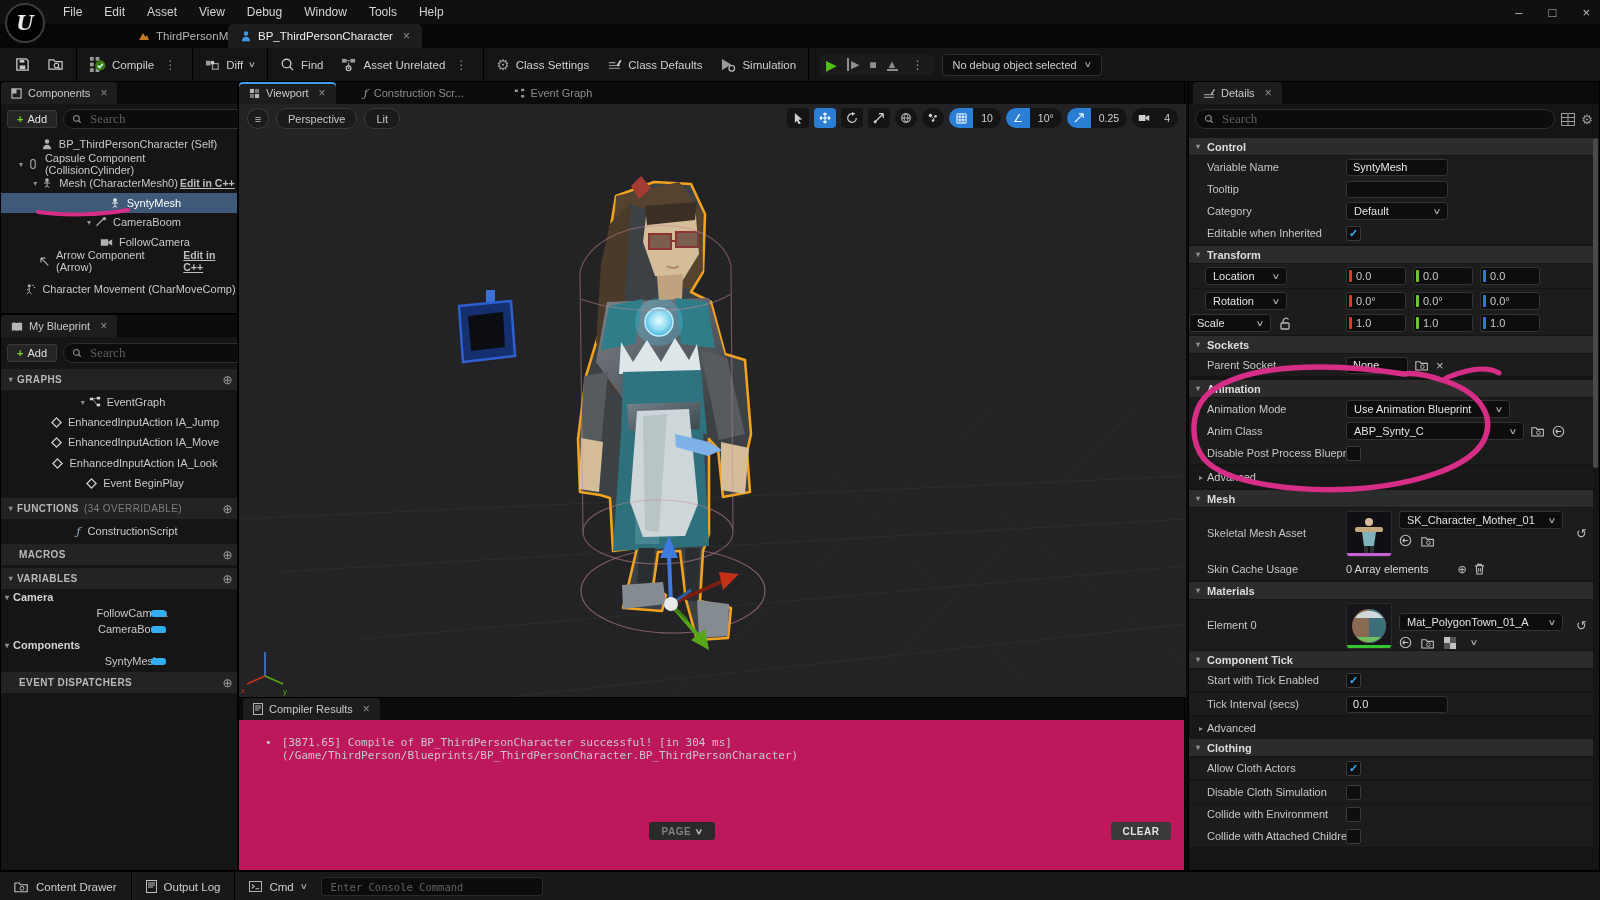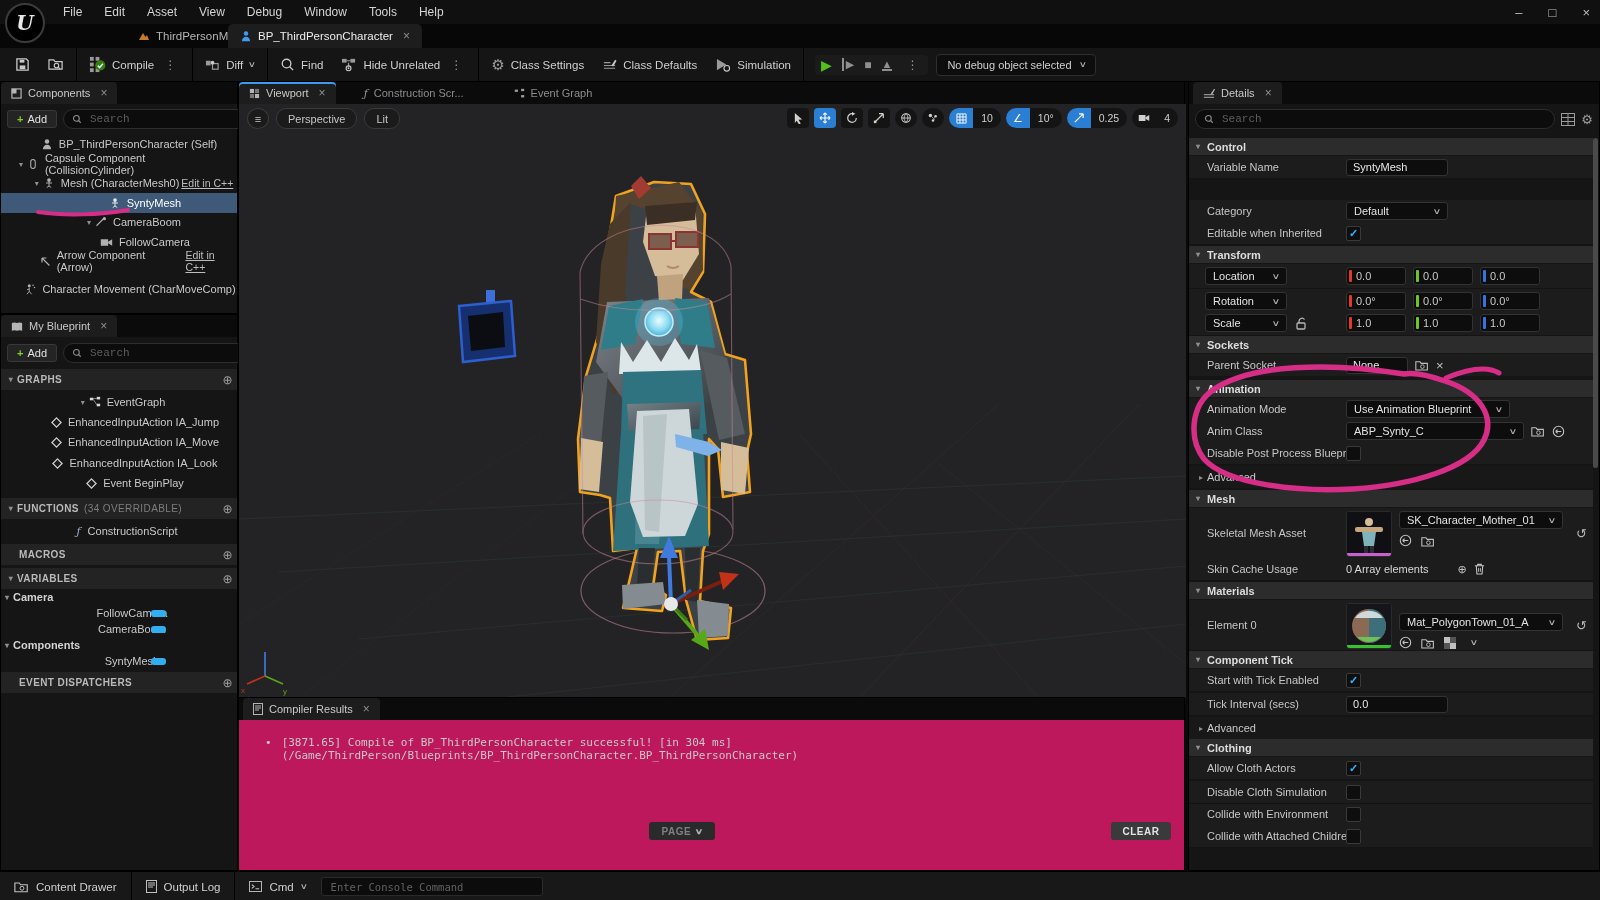--- a/index.html
+++ b/index.html
@@ -44,29 +44,29 @@
   .ptab.on{background:#1d1d1d;border-radius:4px 4px 0 0;}
   .ptab.focus{box-shadow:inset 0 2px 0 #3f9bf0;}
   .ptab.dim{color:#8c8c8c;}
   .ptoolrow{position:absolute;left:0;right:0;display:flex;align-items:center;gap:6px;padding:0 6px;}
   .addbtn{display:flex;align-items:center;gap:4px;background:#242424;border:1px solid #383838;border-radius:3px;
           padding:2px 9px;color:#e0e0e0;}
   .addplus{color:#7ed321;font-weight:bold;}
   .searchbox{flex:1;display:flex;align-items:center;gap:6px;background:#0c0c0c;border:1px solid #2d2d2d;
              border-radius:11px;height:18px;padding:0 8px;}
   .searchbox input{flex:1;background:transparent;border:none;outline:none;color:#d0d0d0;
-             font-family:Liberation Mono, monospace;font-size:11px;}
+             font-family:Liberation Serif, serif;font-size:13px;}
   .searchbox input::placeholder{color:#5e5e5e;}
   .geari{color:#9a9a9a;font-size:13px;}
 
   
   .trow{position:absolute;left:0;right:0;height:20px;display:flex;align-items:center;color:#c9c9c9;justify-content:center;}
   .trow.sel{background:#3e5a78;color:#fff;}
   .tcaret{color:#909090;font-size:8px;width:12px;text-align:center;}
-  .editlink{color:#bdbdbd;text-decoration:underline;margin-left:2px;font-size:10.5px;}
+  .editlink{color:#bdbdbd;text-decoration:underline;margin-left:2px;font-size:10.5px;font-weight:bold;}
   .shead{position:absolute;left:0;right:0;height:21px;background:#232323;display:flex;align-items:center;
          font-weight:bold;color:#b9b9b9;font-size:10px;letter-spacing:.4px;padding:0 4px;box-sizing:border-box;}
   .shead .pluscirc{margin-left:auto;color:#9c9c9c;font-weight:normal;font-size:12px;}
   .subcat{position:absolute;left:0;right:0;height:16px;display:flex;align-items:center;font-weight:bold;color:#d2d2d2;}
   .varpill{position:absolute;left:150px;width:15px;height:7px;border-radius:3px;background:#31aef2;}
 
   
   #viewport-panel{left:238px;top:81px;width:947px;height:616px;background:#0b0b0b;}
   #scene{position:absolute;left:0;top:22px;width:947px;height:594px;background:#232326;}
   .vpill{display:flex;align-items:center;gap:4px;background:rgba(26,26,26,.85);border:1px solid #3a3a3a;
@@ -221,21 +221,21 @@
       <span>Find</span>
     </div>
     <div class="tbtn">
       <svg width="16" height="15" viewBox="0 0 17 16">
           <rect x="1" y="2" width="5" height="4" fill="#9a9a9a"></rect>
           <rect x="10" y="2" width="5" height="4" fill="#9a9a9a"></rect>
           <path d="M6 4h4M8 6v4" stroke="#9a9a9a" stroke-width="1.2" fill="none"></path>
           <circle cx="8" cy="12" r="2.6" fill="none" stroke="#c9c9c9" stroke-width="1.2"></circle>
           <circle cx="8" cy="12" r="1" fill="#c9c9c9"></circle>
         </svg>
-      <span>Hide Unrelated</span>
+      <span>Asset Unrelated</span>
       <span class="kebab">⋮</span>
     </div>
     <div class="tsep"></div>
     <div class="tbtn">
       <span class="geari" style="font-size:15px">⚙</span>
       <span>Class Settings</span>
     </div>
     <div class="tbtn">
       <svg width="15" height="15" viewBox="0 0 16 16">
           <path d="M2 12h12M2 9h12M2 6h7" stroke="#9a9a9a" stroke-width="1.2"></path>
@@ -750,20 +750,26 @@
     <div class="dsec" style="top:56px">
         <span class="tcaret">▾</span>
         <span>Control</span>
       </div>
     <div class="drow" style="top:74px">
       <span class="dlabel">Variable Name</span>
       <div class="dval">
           <input class="dinput" style="width: 88px;" value="SyntyMesh">
         </div>
     </div>
+    <div class="drow" style="top:96px">
+      <span class="dlabel">Tooltip</span>
+      <div class="dval">
+          <input class="dinput" style="width: 88px;" value="">
+        </div>
+    </div>
     <div class="drow" style="top:118px">
       <span class="dlabel">Category</span>
       <div class="dval">
           <div class="dd" style="width:86px">
             <span>Default</span>
             <span class="chev">∨</span>
           </div>
         </div>
     </div>
     <div class="drow" style="top:140px">
@@ -813,21 +819,21 @@
             <i class="axisbar g"></i>
             <span>0.0°</span>
           </span>
         <span class="axisbox">
             <i class="axisbar b"></i>
             <span>0.0°</span>
           </span>
       </div>
     </div>
     <div class="drow" style="top:229px;height:24px">
-      <div class="dd" style="width:66px;margin-left:16px">
+      <div class="dd" style="width:66px;">
           <span>Scale</span>
           <span class="chev">∨</span>
         </div>
       <svg width="12" height="13" viewBox="0 0 12 13" style="margin-left:8px">
           <rect x="2" y="6" width="8" height="6" rx="1" fill="none" stroke="#b5b5b5" stroke-width="1.3"></rect>
           <path d="M4 6V4a3 3 0 0 1 5.5-1.5" fill="none" stroke="#b5b5b5" stroke-width="1.3"></path>
         </svg>
       <div class="dval">
         <span class="axisbox">
             <i class="axisbar r"></i>

